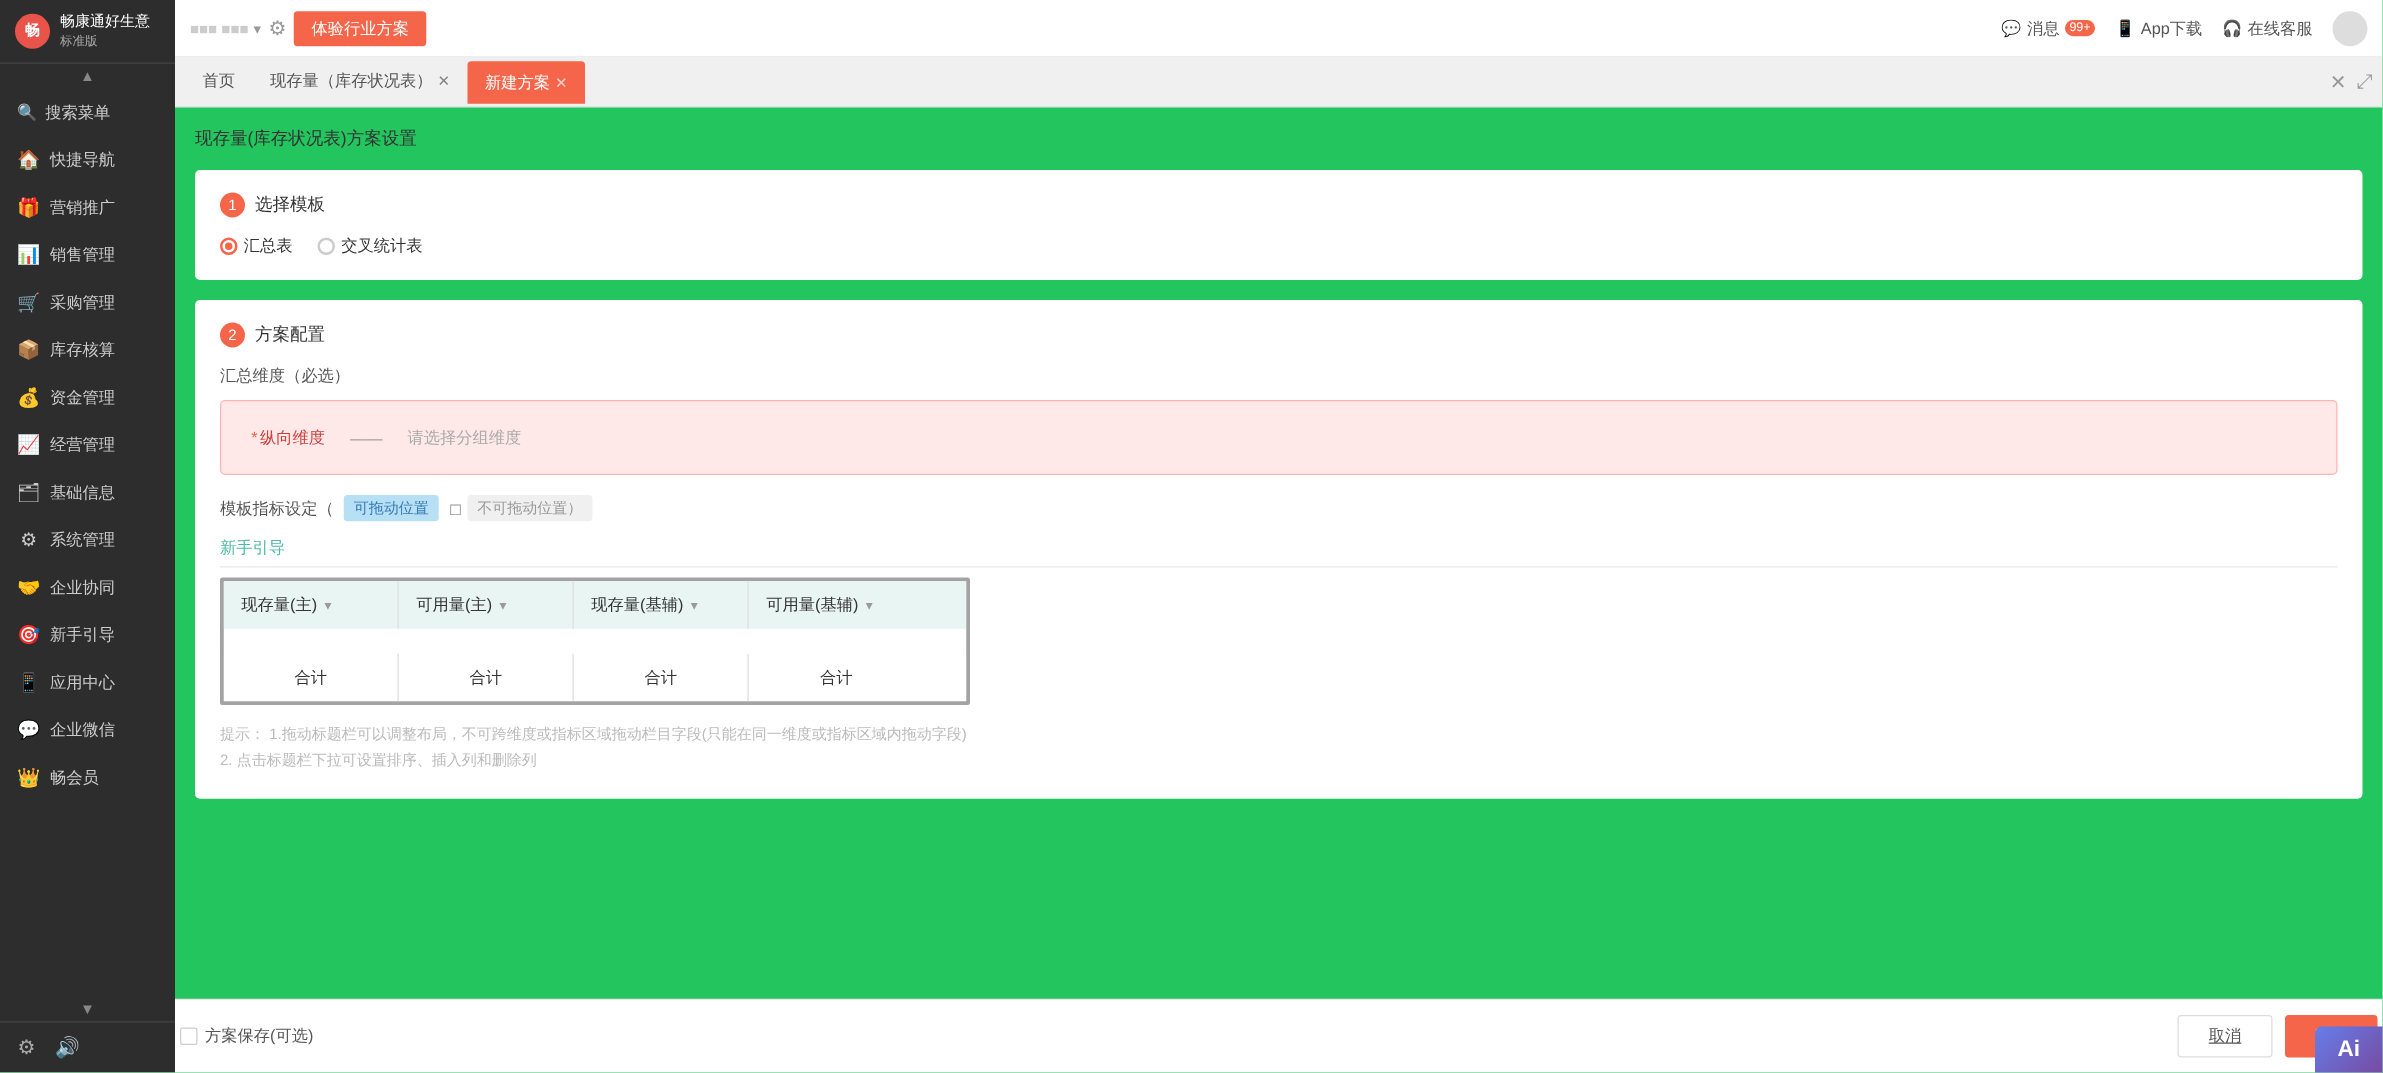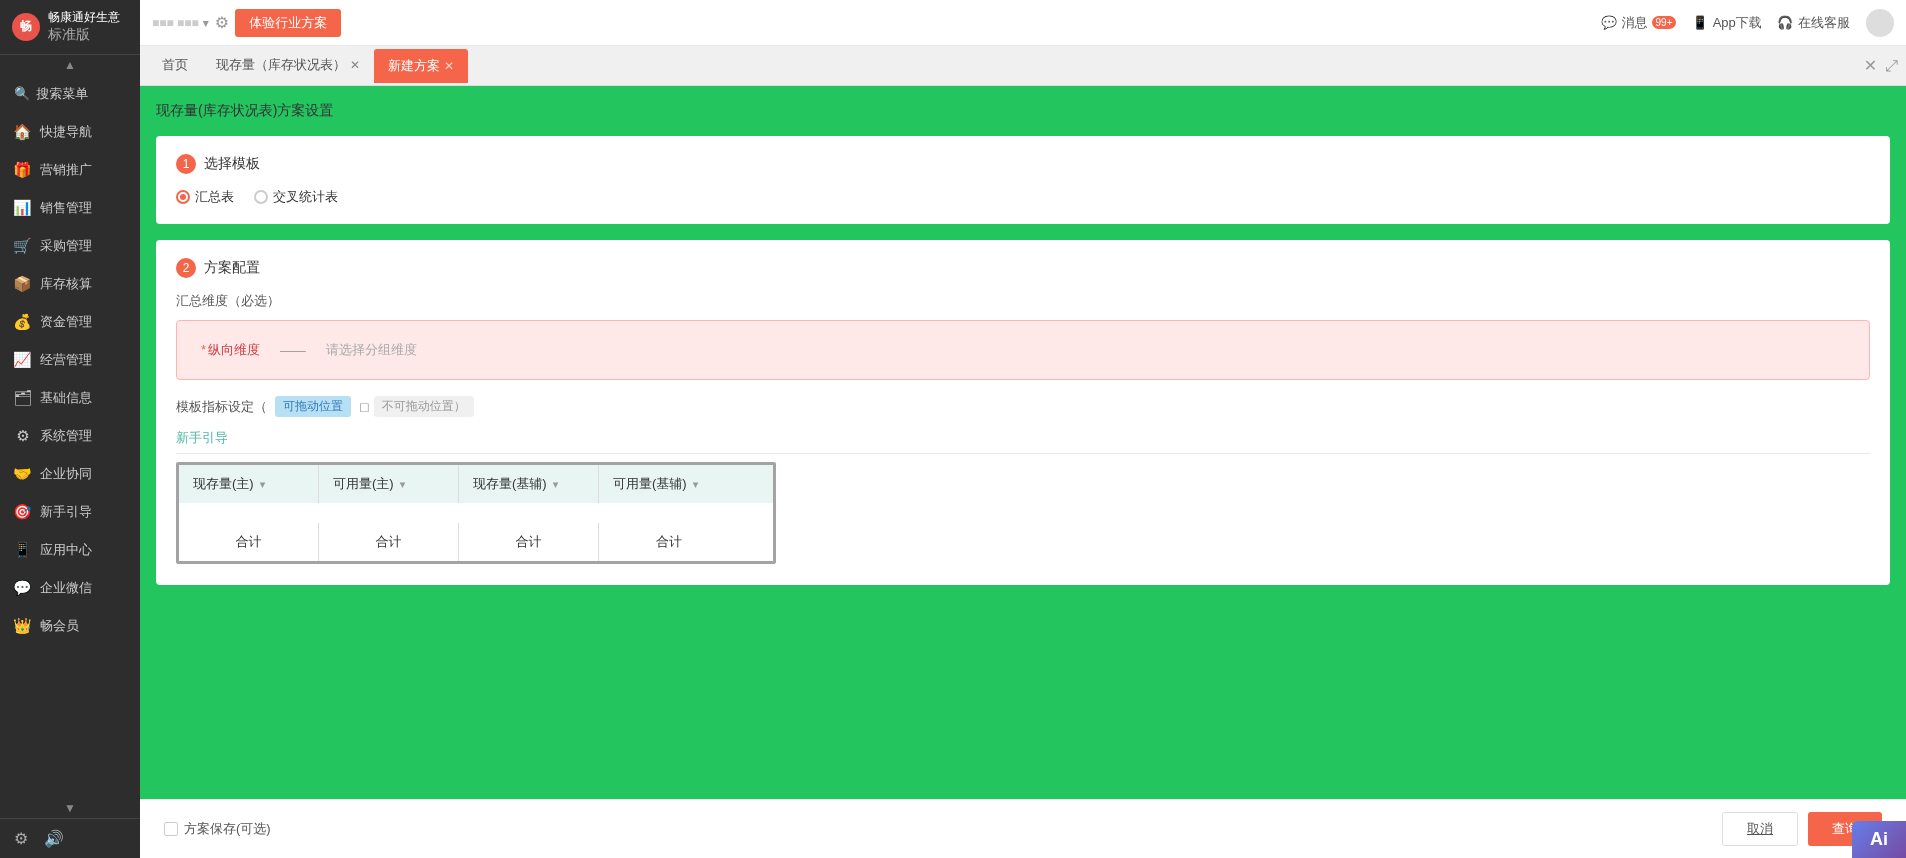--- a/index.html
+++ b/index.html
@@ -24,21 +24,21 @@
     }
     .sidebar-logo-icon {
       width: 28px;
       height: 28px;
       background: #e8534a;
       border-radius: 50%;
       display: flex; align-items: center; justify-content: center;
       color: white; font-size: 12px; font-weight: bold;
     }
     .sidebar-logo-text { font-size: 12px; color: #fff; line-height: 1.3; }
-    .sidebar-logo-sub { font-size: 14px; color: #aaa; }
+    .sidebar-logo-sub { font-size: 10px; color: #aaa; }
     .sidebar-nav { flex: 1; overflow-y: auto; }
     .sidebar-item {
       display: flex; align-items: center; gap: 8px;
       padding: 10px 14px;
       cursor: pointer;
       color: #ccc;
       font-size: 13px;
     }
     .sidebar-item-icon { width: 18px; height: 18px; display: flex; align-items: center; justify-content: center; font-size: 15px; }
     .sidebar-search {
@@ -290,21 +290,21 @@
     .col-chevron { font-size: 11px; color: #999; }
 
     
     .tips-section { margin-top: 12px; font-size: 12px; color: #bbb; }
     .tips-section p { margin-bottom: 4px; }
 
     
     .bottom-bar {
       background: #fff;
       border-top: 1px solid #e8e8e8;
-      padding: 12px 24px;
+      padding: 12px 4px;
       display: flex;
       justify-content: space-between;
       align-items: center;
     }
     .save-option {
       display: flex; align-items: center; gap: 6px;
       font-size: 13px; color: #555;
     }
     .checkbox {
       width: 14px; height: 14px;
@@ -558,20 +558,24 @@
           </div>
         <div class="stats-table-body" id="stats-body">
             <div class="stats-col-body">合计</div>
             <div class="stats-col-body">合计</div>
             <div class="stats-col-body">合计</div>
             <div class="stats-col-body">合计</div>
           </div>
       </div>
 
       
+      <div class="tips-section" id="tips-container">
+          <p>提示：   1.拖动标题栏可以调整布局，不可跨维度或指标区域拖动栏目字段(只能在同一维度或指标区域内拖动字段)</p>
+          <p>         2. 点击标题栏下拉可设置排序、插入列和删除列</p>
+        </div>
 
     </div>
 
   </div>
 
   <div class="bottom-bar">
     <div class="save-option">
       <div class="checkbox"></div>
       <span>方案保存(可选)</span>
     </div>

